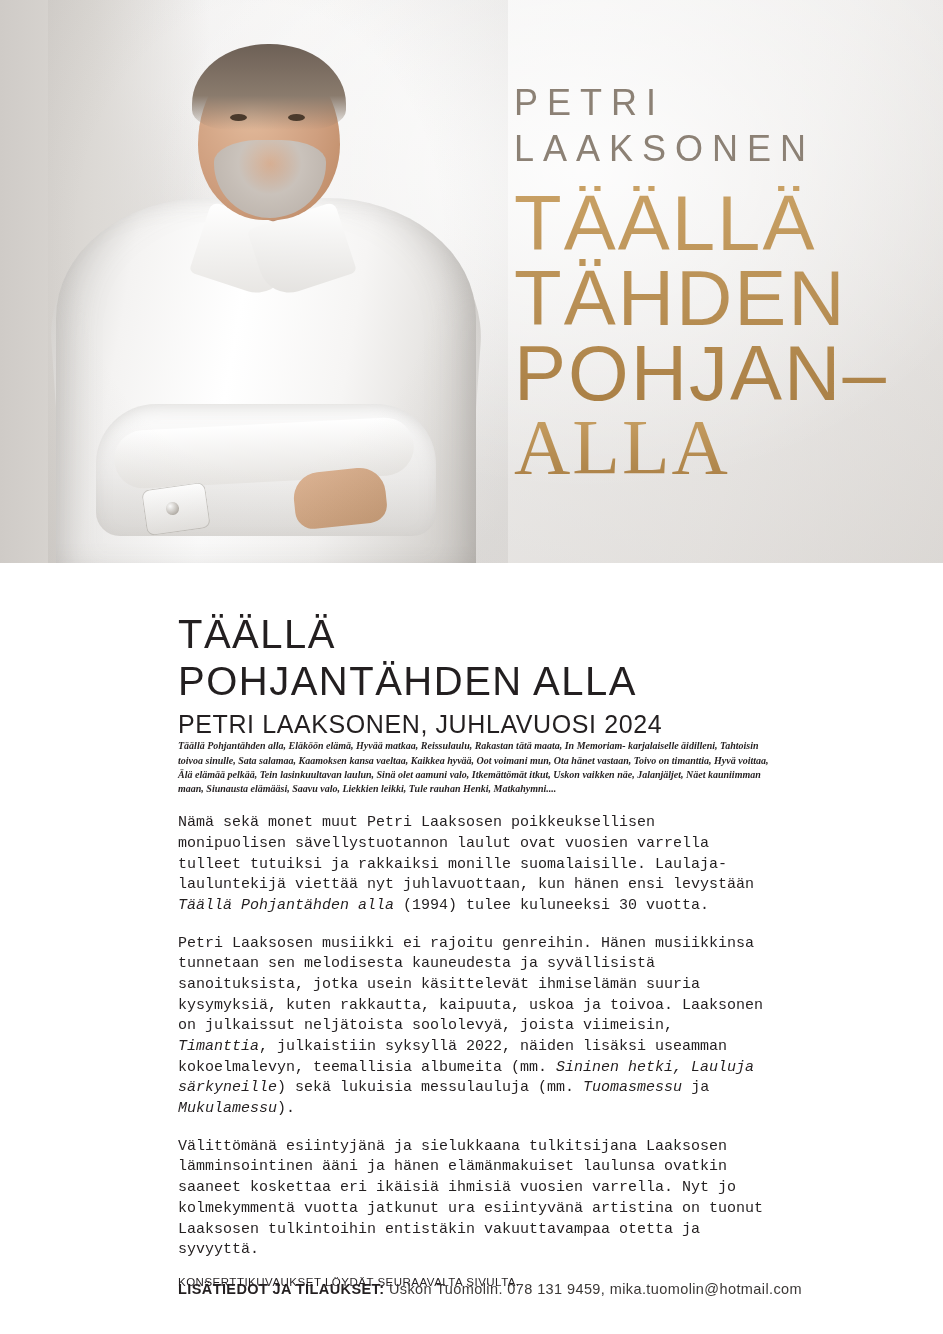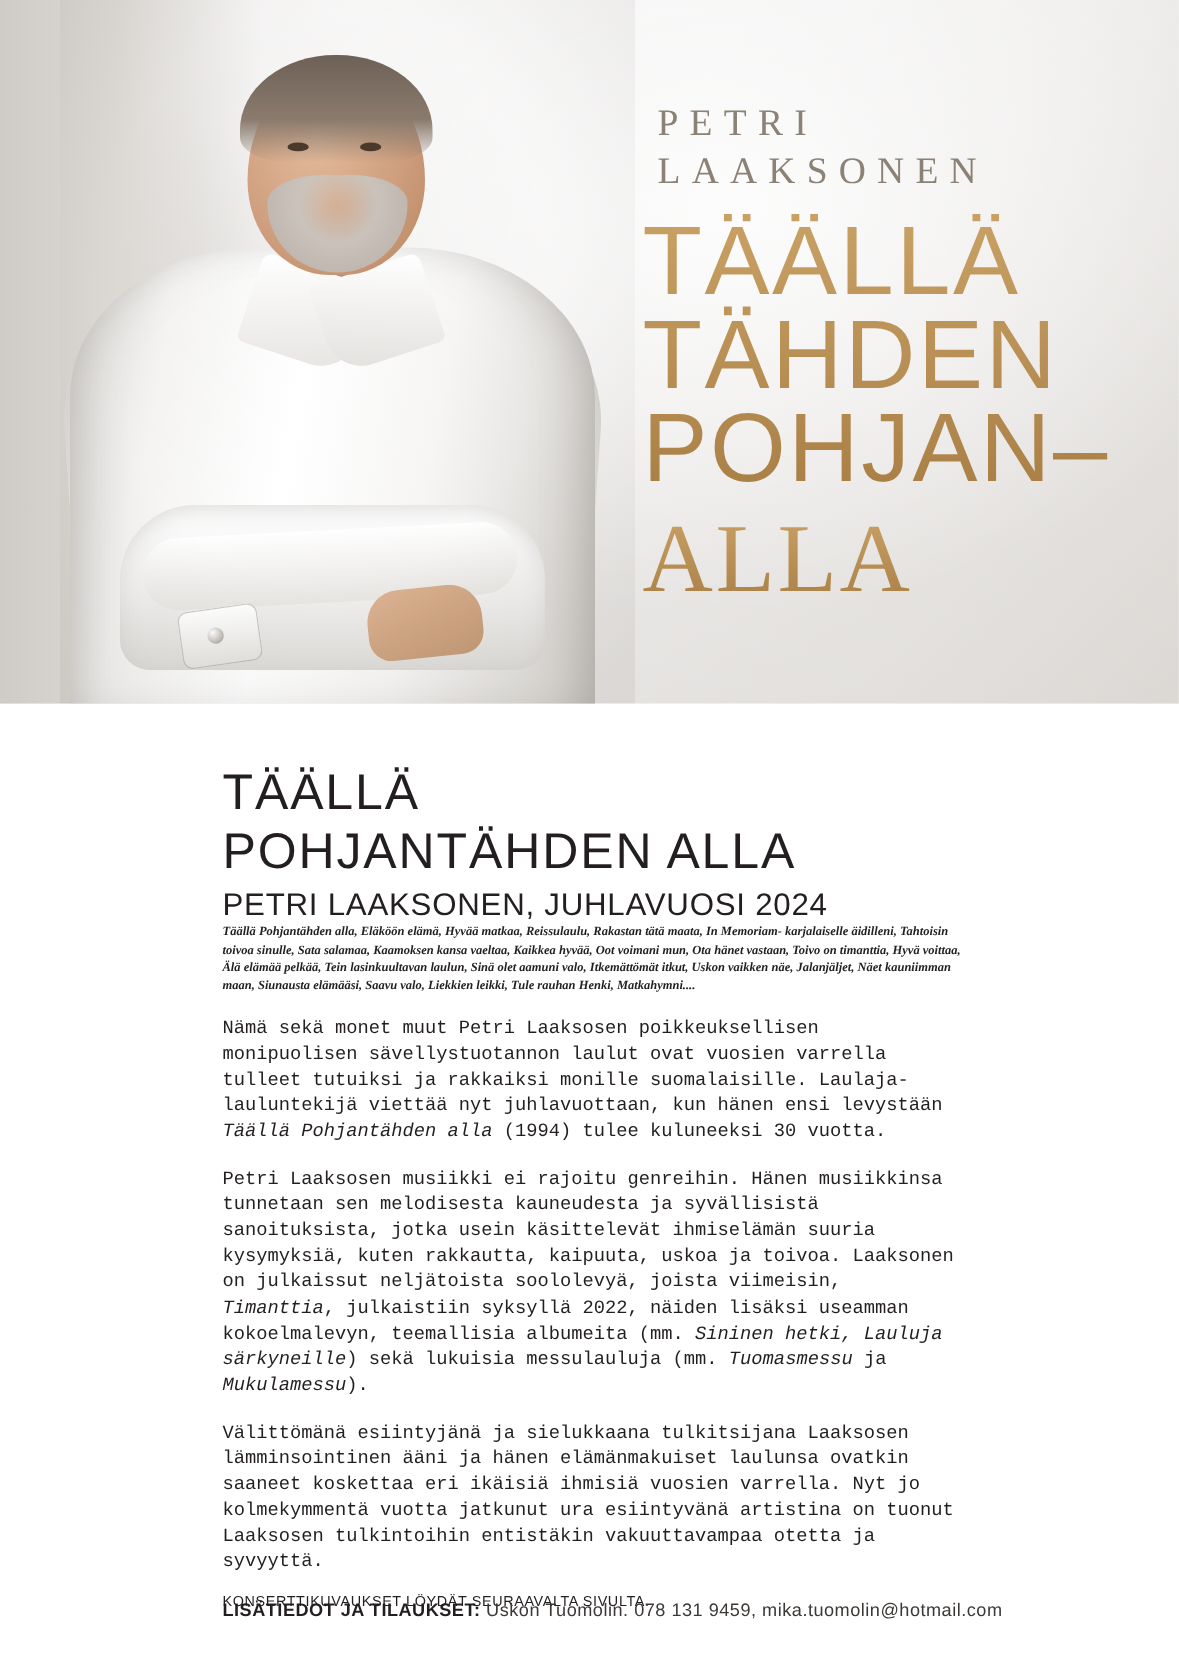--- a/index.html
+++ b/index.html
@@ -176,27 +176,26 @@
   }
 
   
   .hero-type {
     position: absolute;
     left: 514px;
     top: 80px;
     width: 400px;
   }
   .hero-artist {
-    font-family: Liberation Serif, serif;
-    font-size: 30px;
+    font-family: Liberation Sans, sans-serif;
+    font-size: 36px;
     letter-spacing: 9px;
     line-height: 1.28;
     color: #8c8175;
     font-weight: 400;
-    margin-left: 12px;
   }
   .hero-title {
     margin-top: 14px;
     font-family: "Liberation Sans", sans-serif;
     font-size: 78px;
     line-height: 0.96;
     letter-spacing: 2px;
     font-weight: 400;
     color: #b08a50;
     background: linear-gradient(180deg, #c9a165 0%, #a97f45 100%);

